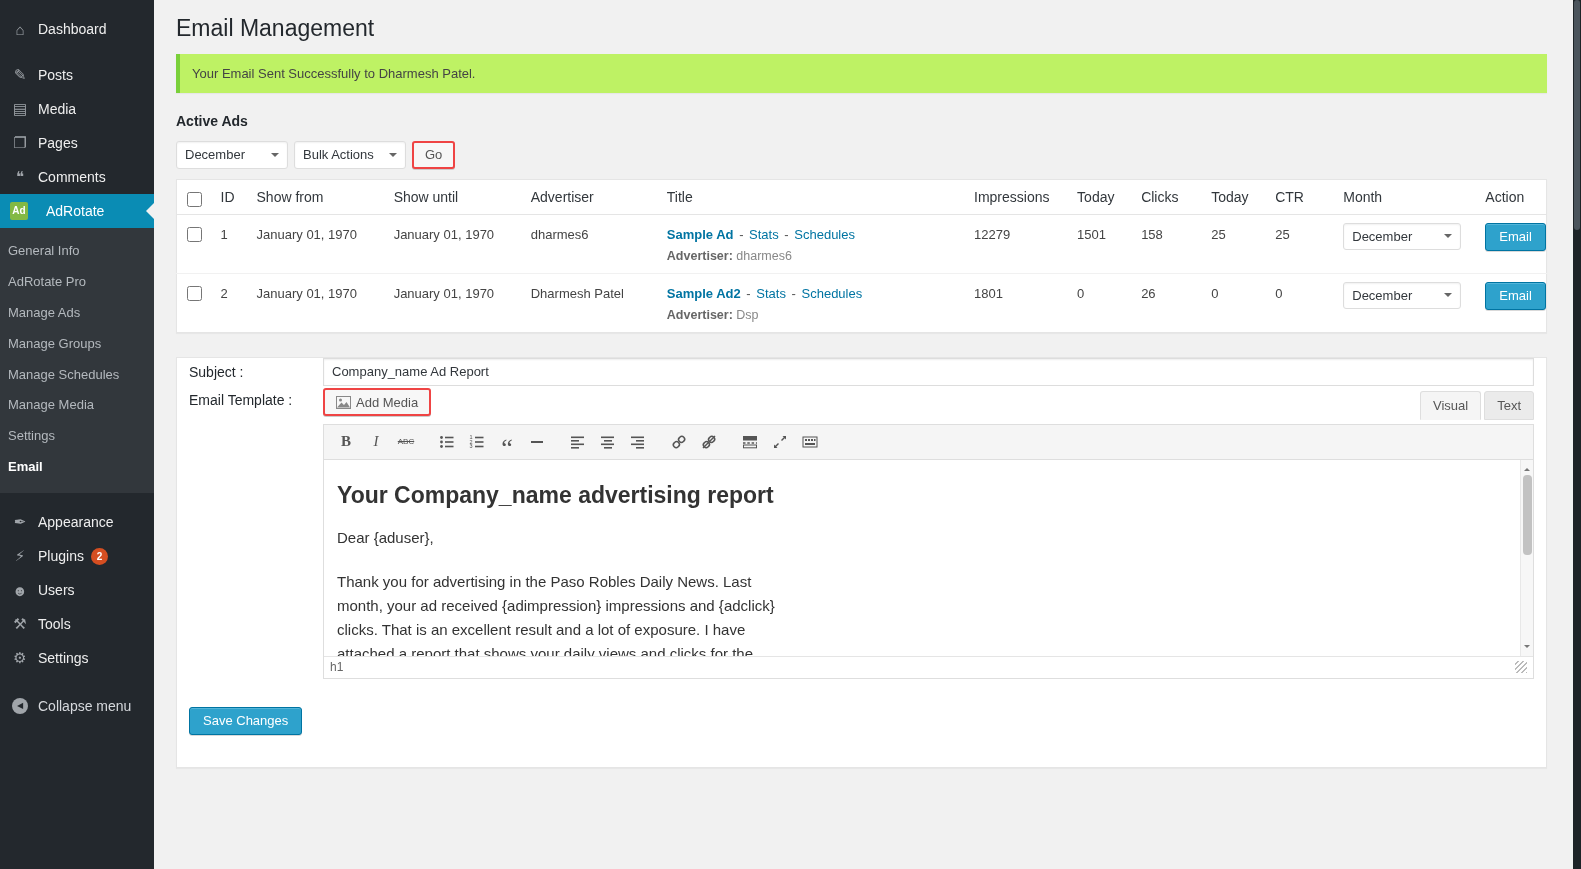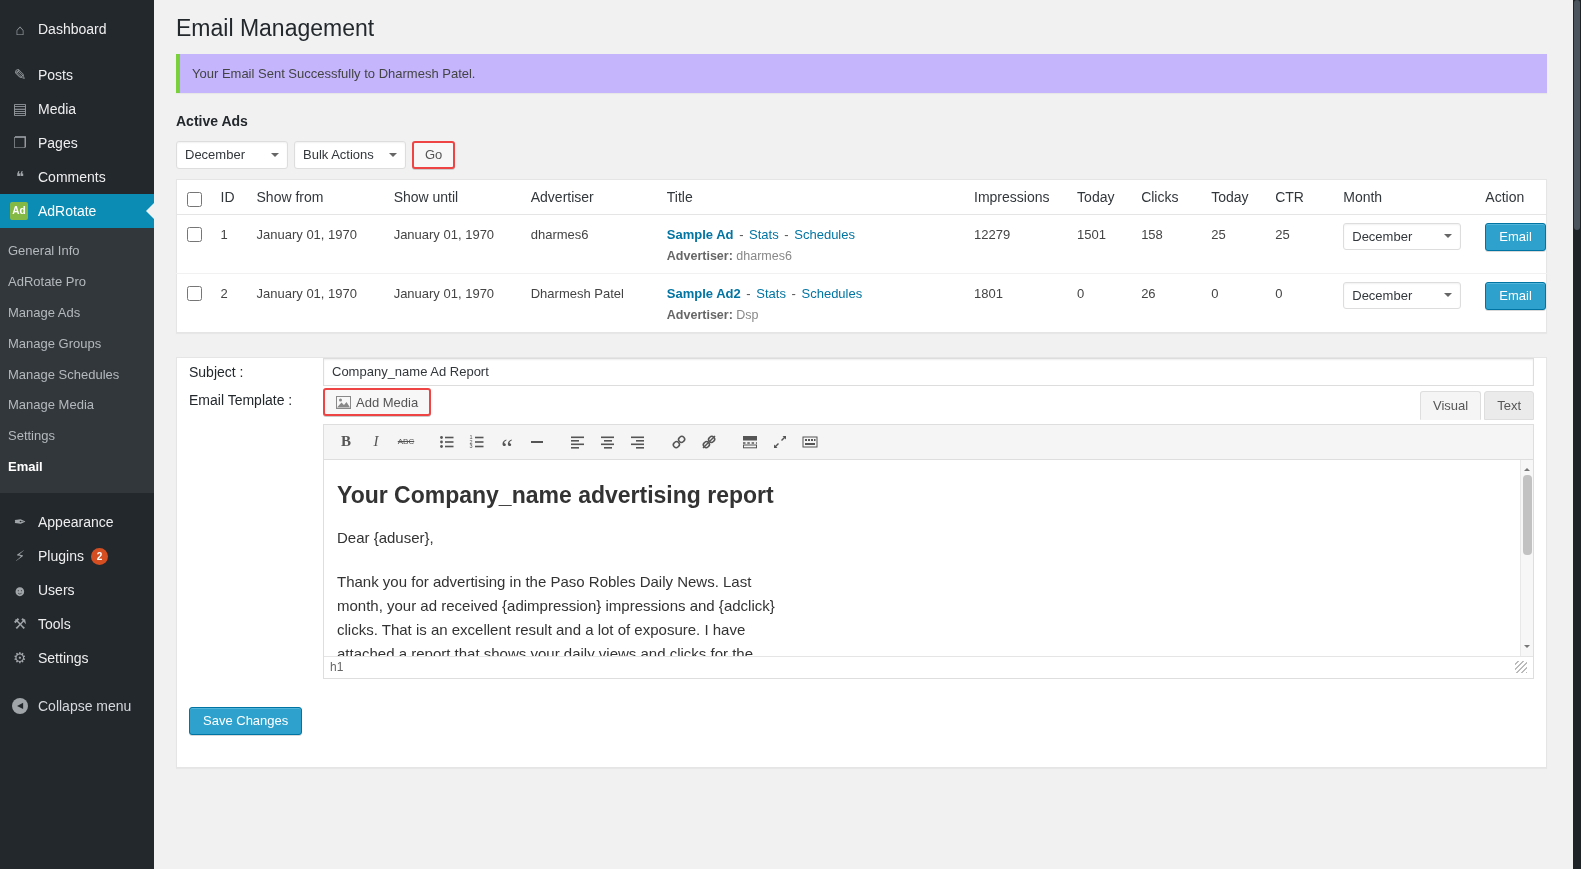--- a/index.html
+++ b/index.html
@@ -7,33 +7,33 @@
   body{font-family:"Liberation Sans","DejaVu Sans",sans-serif;background:#f1f1f1;color:#444;font-size:13px;overflow:hidden;cursor:default}
   .app{display:flex;width:100%;height:100%}
 
   
   .sidebar{width:154px;min-width:154px;background:#23282d;color:#eee;padding-top:12px;height:100%}
   .mi{display:flex;align-items:center;height:34px;padding:0 8px 0 10px;font-size:14px;color:#eee;cursor:pointer;position:relative}
   .mi-ic{width:20px;min-width:20px;margin-right:8px;font-size:15px;color:#a0a5aa;text-align:center}
   .mi.active{background:#0a8cb4;color:#fff}
   .mi.active .mi-ic{color:#fff}
   .mi.active .arrow{position:absolute;right:0;top:50%;margin-top:-8px;width:0;height:0;border:8px solid transparent;border-right-color:#f1f1f1}
-  .ad-badge{background:#83b944;color:#fff!important;font-size:10px;font-weight:bold;width:18px;min-width:18px;height:18px;line-height:18px;border-radius:2px;text-align:center;margin-right:10px}
+  .ad-badge{background:#83b944;color:#fff!important;font-size:10px;font-weight:bold;width:18px;min-width:18px;height:18px;line-height:18px;border-radius:2px;text-align:center;margin-right:18px}
   .count{background:#d54e21;border-radius:50%;min-width:17px;height:17px;line-height:17px;text-align:center;font-size:10px;color:#fff;margin-left:7px;padding:0 2px;font-weight:bold}
   .sep{height:12px}
   .submenu{background:#32373c;padding:8px 0 10px}
   .smi{padding:7px 10px 7px 8px;font-size:13px;color:#b4b9be;cursor:pointer;line-height:1.3}
   .smi.active{color:#fff;font-weight:bold}
   .collapse-ic{width:16px;min-width:16px;height:16px;border-radius:50%;background:#a0a5aa;color:#23282d;font-size:8px;line-height:16px;text-align:center;margin:0 10px 0 2px}
   .mi.collapse{margin-top:14px;color:#d5d8dc}
 
   
   .main{flex:1;padding:0 26px 0 22px;overflow:hidden}
   .page-title{font-size:23px;font-weight:400;color:#23282d;padding:14px 0 10px;line-height:1.3}
-  .notice{background:#c4b5fd;border-left:4px solid #7ad03a;box-shadow:0 1px 1px rgba(0,0,0,.04);padding:12px;margin-bottom:20px;font-size:13px;color:#444}
+  .notice{background:#bef264;border-left:4px solid #7ad03a;box-shadow:0 1px 1px rgba(0,0,0,.04);padding:12px;margin-bottom:20px;font-size:13px;color:#444}
   .ads-heading{font-size:14px;font-weight:700;color:#23282d;margin:2px 0 12px}
   .filters{display:flex;gap:6px;margin-bottom:10px;align-items:center}
 
   .wp-select{position:relative;display:inline-flex;align-items:center;height:28px;background:#fff;border:1px solid #ddd;border-radius:3px;padding:0 26px 0 8px;font-size:13px;color:#32373c;box-shadow:inset 0 1px 2px rgba(0,0,0,.06);cursor:pointer;min-width:112px}
   .wp-select::after{content:"";position:absolute;right:8px;top:50%;margin-top:-2px;border:4px solid transparent;border-top-color:#666}
   .wp-select.small{min-width:118px;height:27px}
 
   .button{display:inline-flex;align-items:center;justify-content:center;gap:5px;height:28px;padding:0 11px;background:#f7f7f7;border:2px solid #ef4444;border-radius:3px;font-size:13px;color:#555;cursor:pointer;box-shadow:0 1px 0 #ccc;font-family:inherit}
   .button-primary{display:inline-flex;align-items:center;justify-content:center;height:28px;padding:0 13px;background:#2ea2cc;border:1px solid #0074a2;border-radius:3px;font-size:13px;color:#fff;cursor:pointer;box-shadow:inset 0 1px 0 rgba(120,200,230,.5),0 1px 0 rgba(0,0,0,.15);font-family:inherit}
 

